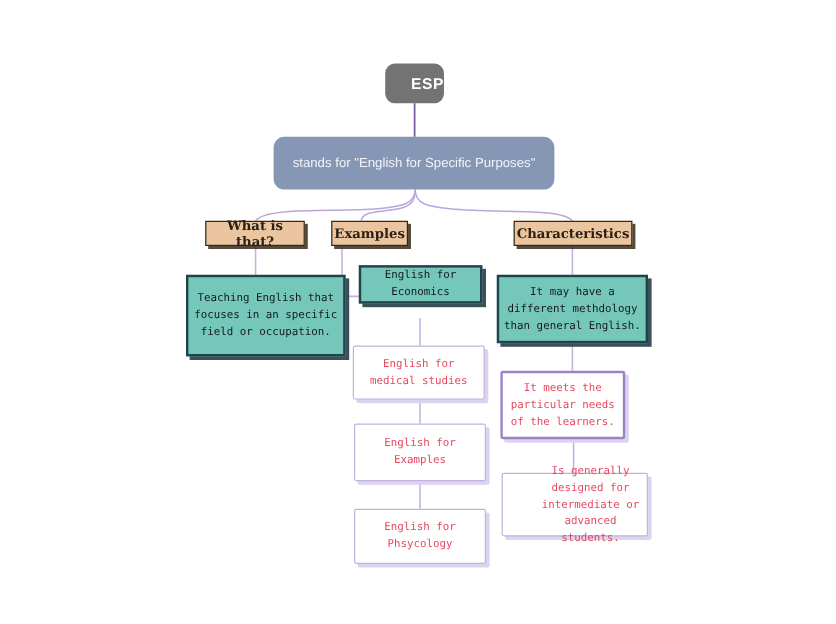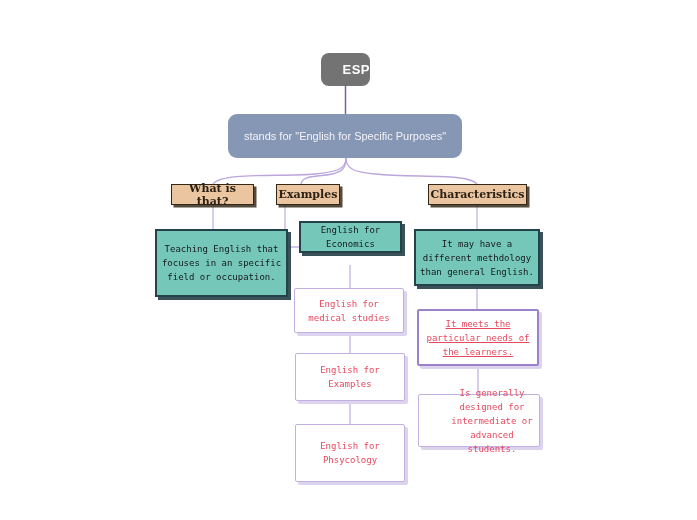--- a/index.html
+++ b/index.html
@@ -136,29 +136,29 @@
   </div>
 
   <div class="node leaf" style="left:294px; top:288px; width:110px; height:45px;justify-content:flex-end;">
     <span>English for medical studies</span>
   </div>
 
   <div class="node leaf" style="left:295px; top:353px; width:110px; height:48px;">
     <span>English for Examples</span>
   </div>
 
-  <div class="node leaf" style="left:295px; top:424px; width:110px; height:58px;">
+  <div class="node leaf" style="left:295px; top:424px; width:110px; height:46px;">
     <span>English for Phsycology</span>
   </div>
 
   <div class="node highlight" style="left:414px; top:229px; width:126px; height:57px;">
     <span>It may have a different methdology than general English.</span>
   </div>
 
-  <div class="node leaf selected" style="left:417px; top:309px; width:122px; height:57px;text-decoration:underline;">
+  <div class="node leaf selected" style="left:417px; top:309px; width:104px; height:57px;">
     <span>It meets the particular needs of the learners.</span>
   </div>
 
   <div class="node leaf" style="left:418px; top:394px; width:122px; height:53px;padding-left:30px;">
     <span>Is generally designed for intermediate or advanced students.</span>
   </div>
 
 </div>
 
 </body></html>

